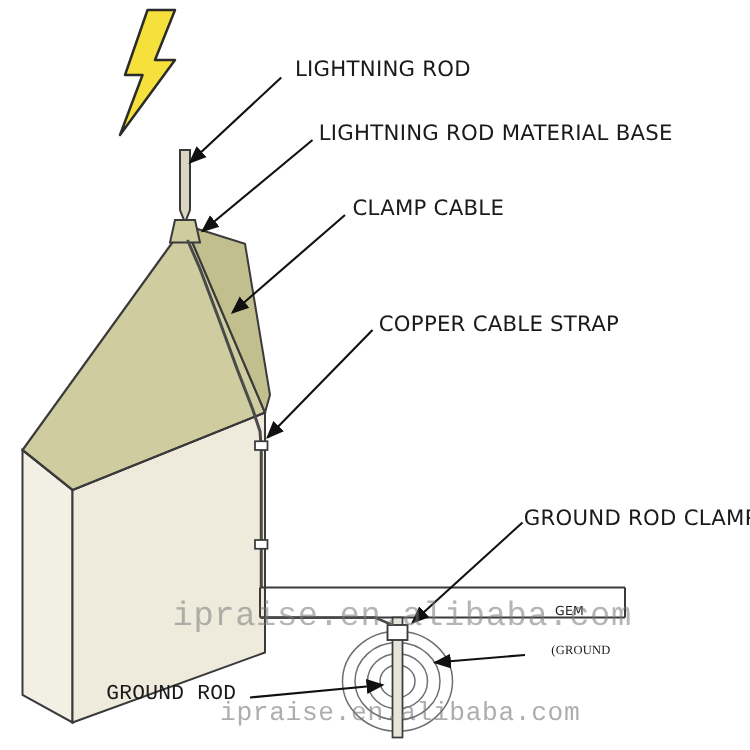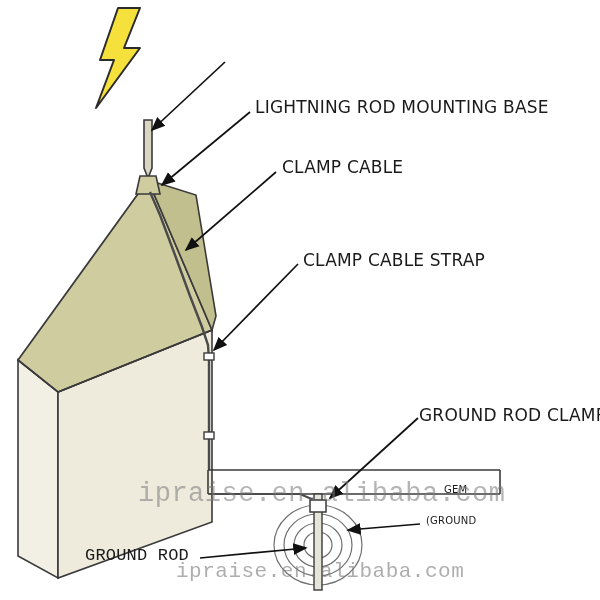--- a/index.html
+++ b/index.html
@@ -121,30 +121,31 @@
       <path d="M225,62 L152,130"></path>
       <path d="M250,112 L162,185"></path>
       <path d="M276,172 L186,250"></path>
       <path d="M298,264 L214,350"></path>
       <path d="M418,418 L330,498"></path>
       <path d="M200,558 L306,548"></path>
       <path d="M420,524 L348,530"></path>
     </g>
   </svg>
 
+  <div class="label label-lg" style="left:236px; top:46px;">LIGHTNING ROD</div>
 
-  <div class="label label-lg" style="left:255px; top:97px;">LIGHTNING ROD MOUNTING BASE</div>
+  <div class="label label-lg" style="left:255px; top:97px;">LIGHTNING ROD MATERIAL BASE</div>
 
   <div class="label label-lg" style="left:282px; top:157px;">CLAMP CABLE</div>
 
-  <div class="label label-lg" style="left:303px; top:250px;">CLAMP CABLE STRAP</div>
+  <div class="label label-lg" style="left:303px; top:250px;">COPPER CABLE STRAP</div>
 
   <div class="label label-lg" style="left:419px; top:405px;">GROUND ROD CLAMP</div>
 
   <div class="label label-lg" style="left:85px; top:546px;font-family:Liberation Mono, monospace;">GROUND ROD</div>
 
   <div class="label label-sm" style="left:444px; top:484px;">GEM</div>
-  <div class="label label-sm" style="left:426px; top:515px;">(GROUND</div>
+  <div class="label label-sm" style="left:441px; top:515px;font-family:Liberation Serif, serif;">(GROUND</div>
 
   <div class="wm" style="left:138px; top:479px;">ipraise.en.alibaba.com</div>
   <div class="wm wm2" style="left:176px; top:560px;">ipraise.en.alibaba.com</div>
 
 </div>
 
 </body></html>

